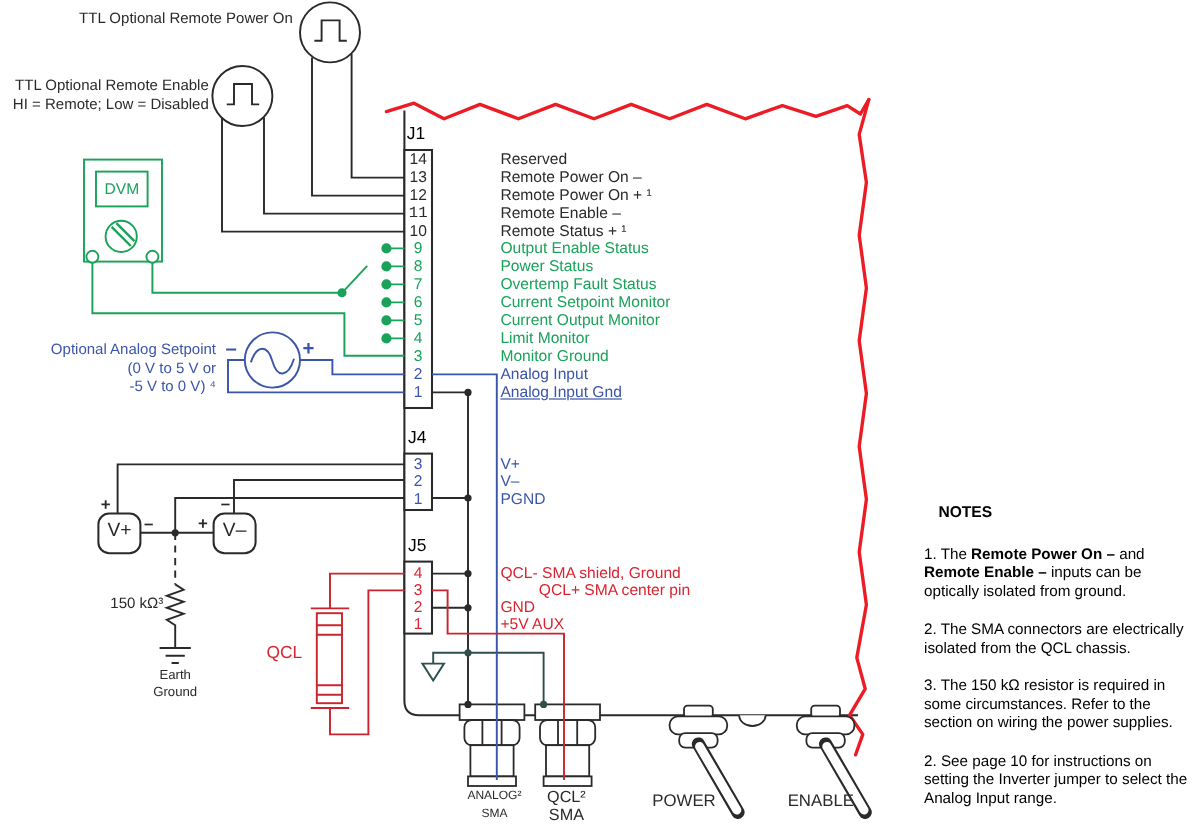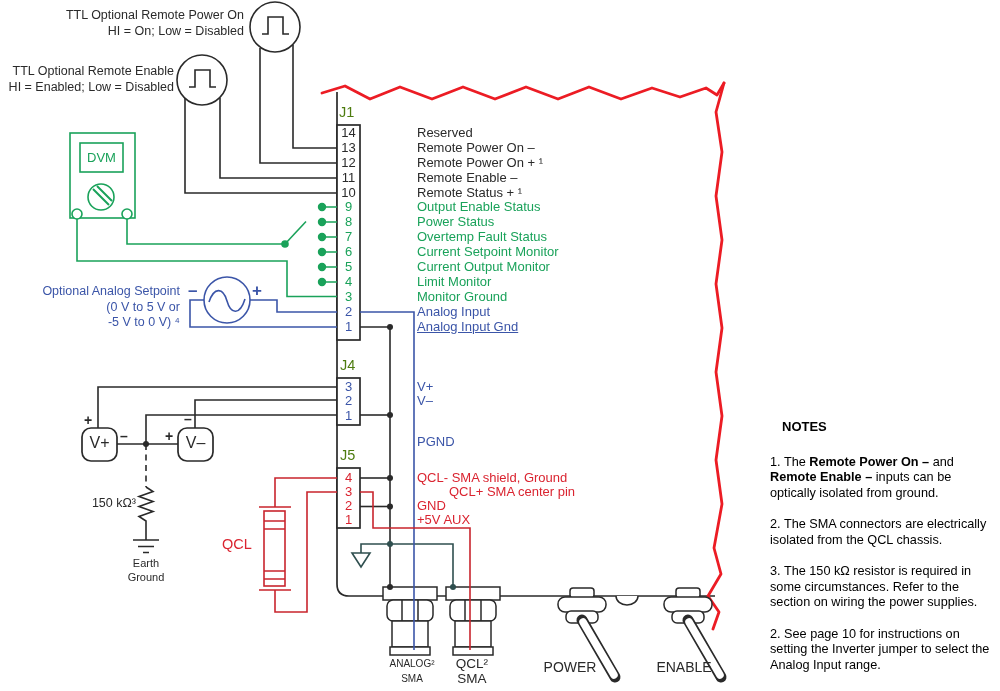--- a/index.html
+++ b/index.html
@@ -4,21 +4,21 @@
 <style>
   html,body{margin:0;padding:0;background:#fff;}
   .stage{position:relative;width:1000px;height:691px;background:#fff;overflow:hidden;
          font-family:"Liberation Sans", sans-serif;color:#2a2a2a;}
   .stage svg{position:absolute;left:0;top:0;}
   .t{position:absolute;font-size:13px;line-height:15px;white-space:nowrap;}
   .pin-num{position:absolute;left:337px;width:23px;text-align:center;font-size:13px;line-height:14px;}
   .pin-lab{position:absolute;left:417px;font-size:13px;line-height:14px;white-space:nowrap;}
   .grn{color:#1aa25a}.blu{color:#3b55a8}.red{color:#da2430}.blk{color:#2a2a2a}
   .rt{text-align:right}.ctr{text-align:center}
-  .conn-title{position:absolute;font-size:14.5px;color:#4d7c0f;}
+  .conn-title{position:absolute;font-size:14.5px;color:#000000;}
   .notes{position:absolute;left:770px;top:419px;width:228px;font-size:12.7px;line-height:15.5px;color:#000;}
   .notes h4{margin:0 0 20px 12px;font-size:13px;}
   .notes p{margin:0 0 16px 0;}
   .sign{position:absolute;font-size:14px;font-weight:bold;}
 </style>
 </head>
 <body>
 
 <div class="stage">
 
@@ -163,37 +163,36 @@
     <circle cx="390" cy="478" r="3"></circle>
     <circle cx="390" cy="506.5" r="3"></circle>
     <circle cx="390" cy="587" r="3"></circle>
     <circle cx="390" cy="544" r="3" fill="#2f4f4f"></circle>
     <circle cx="453" cy="587" r="3" fill="#2f4f4f"></circle>
   </g>
 </svg>
 
   <div class="t rt" style="left:34px;top:7px;width:210px;font-size:12.5px;line-height:16px;">
     <div>TTL Optional Remote Power On</div>
-    <div>HI = On; Low = Disabled</div>
   </div>
   <div class="t rt" style="left:0px;top:63px;width:174px;font-size:12.5px;line-height:16px;">
     <div>TTL Optional Remote Enable</div>
-    <div>HI = Enabled; Low = Disabled</div>
+    <div>HI = Remote; Low = Disabled</div>
   </div>
 
   <span class="t grn ctr" style="left:80px;top:150px;width:43px;">DVM</span>
 
   <span class="conn-title" style="left:339px;top:104px;">J1</span>
   <span class="conn-title" style="left:340px;top:357px;">J4</span>
   <span class="conn-title" style="left:340px;top:447px;">J5</span>
 
   <span class="pin-num blk" style="top:126px;">14</span>
   <span class="pin-num blk" style="top:141px;">13</span>
   <span class="pin-num blk" style="top:156px;">12</span>
-  <span class="pin-num blk" style="top:171px;">11</span>
+  <span class="pin-num blk" style="top:171px;font-family:Liberation Mono, monospace;">11</span>
   <span class="pin-num blk" style="top:186px;">10</span>
   <span class="pin-num grn" style="top:200px;">9</span>
   <span class="pin-num grn" style="top:215px;">8</span>
   <span class="pin-num grn" style="top:230px;">7</span>
   <span class="pin-num grn" style="top:245px;">6</span>
   <span class="pin-num grn" style="top:260px;">5</span>
   <span class="pin-num grn" style="top:275px;">4</span>
   <span class="pin-num grn" style="top:290px;">3</span>
   <span class="pin-num blu" style="top:305px;">2</span>
   <span class="pin-num blu" style="top:320px;">1</span>
@@ -211,21 +210,21 @@
   <span class="pin-lab grn" style="top:275px;">Limit Monitor</span>
   <span class="pin-lab grn" style="top:290px;">Monitor Ground</span>
   <span class="pin-lab blu" style="top:305px;">Analog Input</span>
   <span class="pin-lab blu" style="top:320px;text-decoration:underline;">Analog Input Gnd</span>
 
   <span class="pin-num blu" style="top:380px;">3</span>
   <span class="pin-num blu" style="top:394px;">2</span>
   <span class="pin-num blu" style="top:409px;">1</span>
   <span class="pin-lab blu" style="top:380px;">V+</span>
   <span class="pin-lab blu" style="top:394px;">V–</span>
-  <span class="pin-lab blu" style="top:409px;margin-top:26px;">PGND</span>
+  <span class="pin-lab blu" style="top:409px;">PGND</span>
 
   <span class="pin-num red" style="top:471px;">4</span>
   <span class="pin-num red" style="top:485px;">3</span>
   <span class="pin-num red" style="top:499px;">2</span>
   <span class="pin-num red" style="top:513px;">1</span>
   <span class="pin-lab red" style="top:471px;">QCL-  SMA shield, Ground</span>
   <span class="pin-lab red" style="top:485px;margin-left:32px;">QCL+ SMA center pin</span>
   <span class="pin-lab red" style="top:499px;">GND</span>
   <span class="pin-lab red" style="top:513px;">+5V AUX</span>
 

